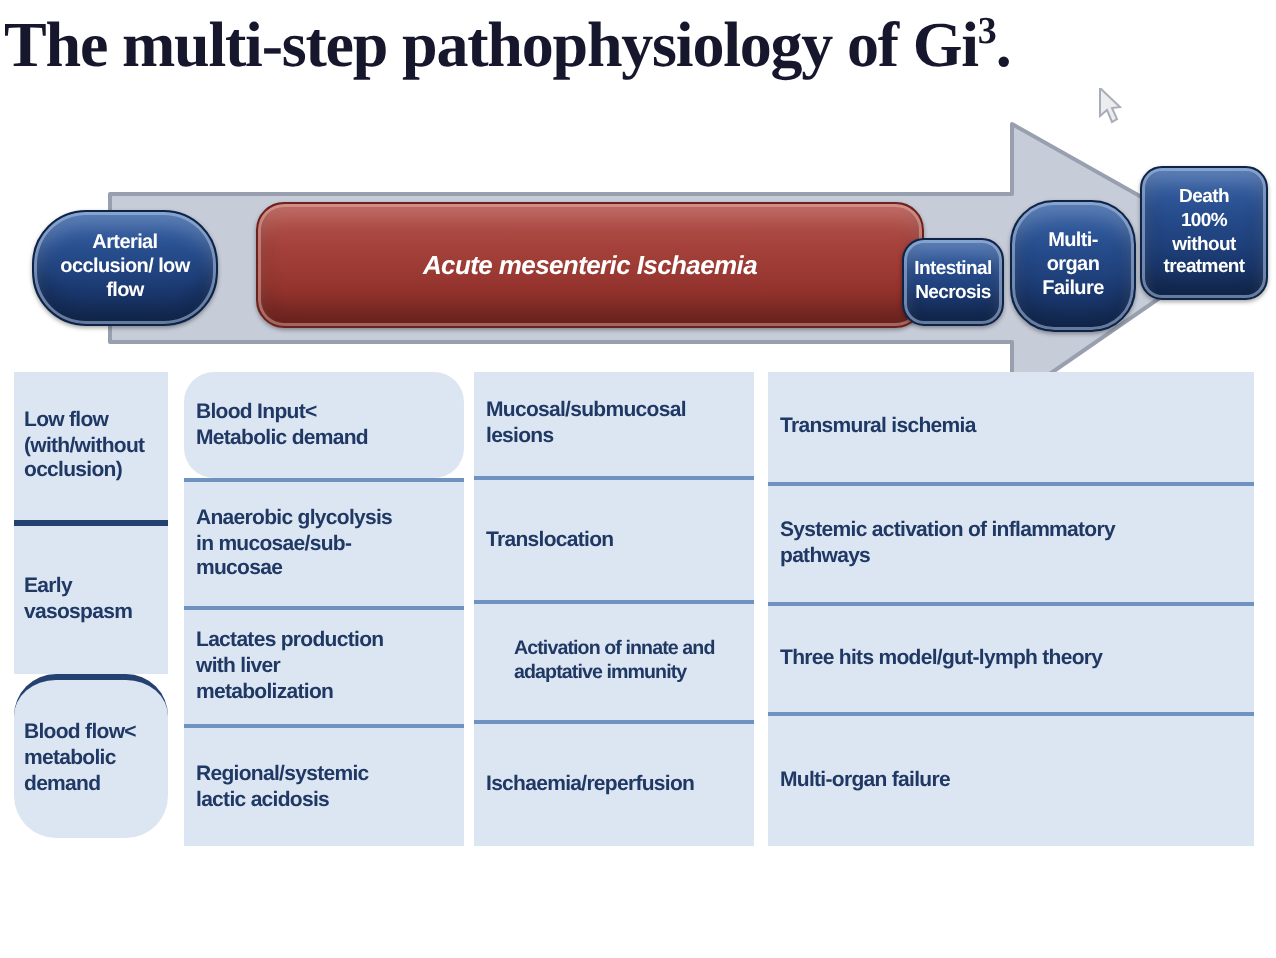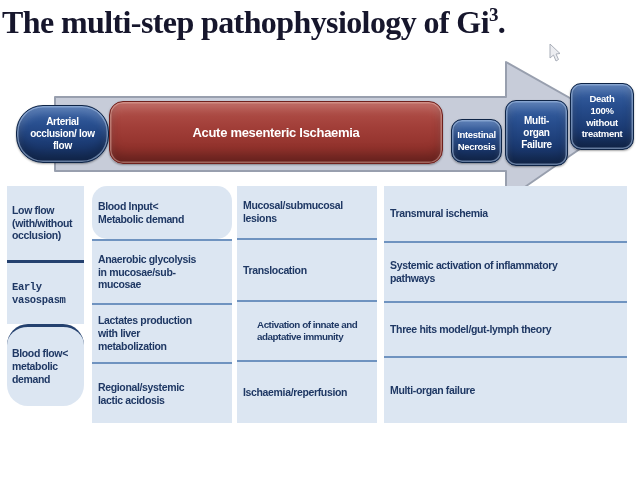--- a/index.html
+++ b/index.html
@@ -24,23 +24,23 @@
     background:linear-gradient(180deg,#3c66a8 0%,#274d8d 35%,#1b3a72 70%,#16305f 100%);
     border:1.5px solid #0e2446;border-radius:11px;
     box-shadow:inset 0 0 0 1.5px rgba(170,195,230,0.55), inset 0 7px 9px rgba(255,255,255,0.18), inset 0 -9px 11px rgba(0,0,0,0.28), 0 1px 2px rgba(0,0,0,0.35);
   }
   .fbox.red{
     background:linear-gradient(180deg,#b5554e 0%,#a23f39 40%,#92322c 75%,#872c27 100%);
     border:1.5px solid #6e201d;border-radius:14px;font-size:13px;
     box-shadow:inset 0 0 0 1.5px rgba(232,186,176,0.45), inset 0 7px 9px rgba(255,255,255,0.15), inset 0 -9px 11px rgba(0,0,0,0.25), 0 1px 2px rgba(0,0,0,0.35);
   }
   .b-arterial{left:16px;top:105px;width:93px;height:58px;font-size:10px;border-radius:27px;}
-  .b-ami{left:109px;top:101px;width:334px;height:63px;}
+  .b-ami{left:128px;top:101px;width:334px;height:63px;font-style:italic;}
   .b-necrosis{left:451px;top:119px;width:51px;height:44px;font-size:9.5px;}
-  .b-mof{left:505px;top:100px;width:63px;height:66px;font-size:10px;}
+  .b-mof{left:505px;top:100px;width:63px;height:66px;font-size:10px;border-radius:22px;}
   .b-death{left:570px;top:83px;width:64px;height:67px;font-size:9.5px;}
   
   .cursor{position:absolute;left:549px;top:44px;z-index:3;opacity:0.85;}
   
   .col{
     position:absolute;top:186px;height:237px;z-index:2;box-sizing:border-box;
     display:flex;flex-direction:column;
   }
   .cell{
     box-sizing:border-box;background:#dce6f2;color:#1f3864;
@@ -49,21 +49,21 @@
     padding:2px 2px 2px 6px;white-space:pre-line;overflow:hidden;
   }
   .col .cell + .cell{border-top:2px solid #6f93c0;}
   .col1 .cell + .cell{border-top:3px solid #24416f;}
   .col1{left:7px;width:77px;}
   .col2{left:92px;width:140px;}
   .col3{left:237px;width:140px;}
   .col4{left:384px;width:243px;}
   .col1 .cell{padding-left:5px;}
   .col1 .cell:nth-child(1){height:74px;}
-  .col1 .cell:nth-child(2){height:64px;font-family:Liberation Mono, monospace;}
+  .col1 .cell:nth-child(2){height:77px;}
   .col1 .cell:nth-child(3){height:82px;border-radius:21px;}
   .col2 .cell:nth-child(1){height:53px;border-radius:15px;}
   .col2 .cell:nth-child(2){height:64px;}
   .col2 .cell:nth-child(3){height:59px;}
   .col2 .cell:nth-child(4){height:61px;}
   .col3 .cell:nth-child(1){height:52px;}
   .col3 .cell:nth-child(2){height:62px;}
   .col3 .cell:nth-child(3){height:60px;padding-left:20px;}
   .col3 .cell:nth-child(4){height:63px;}
   .col4 .cell:nth-child(1){height:55px;}

